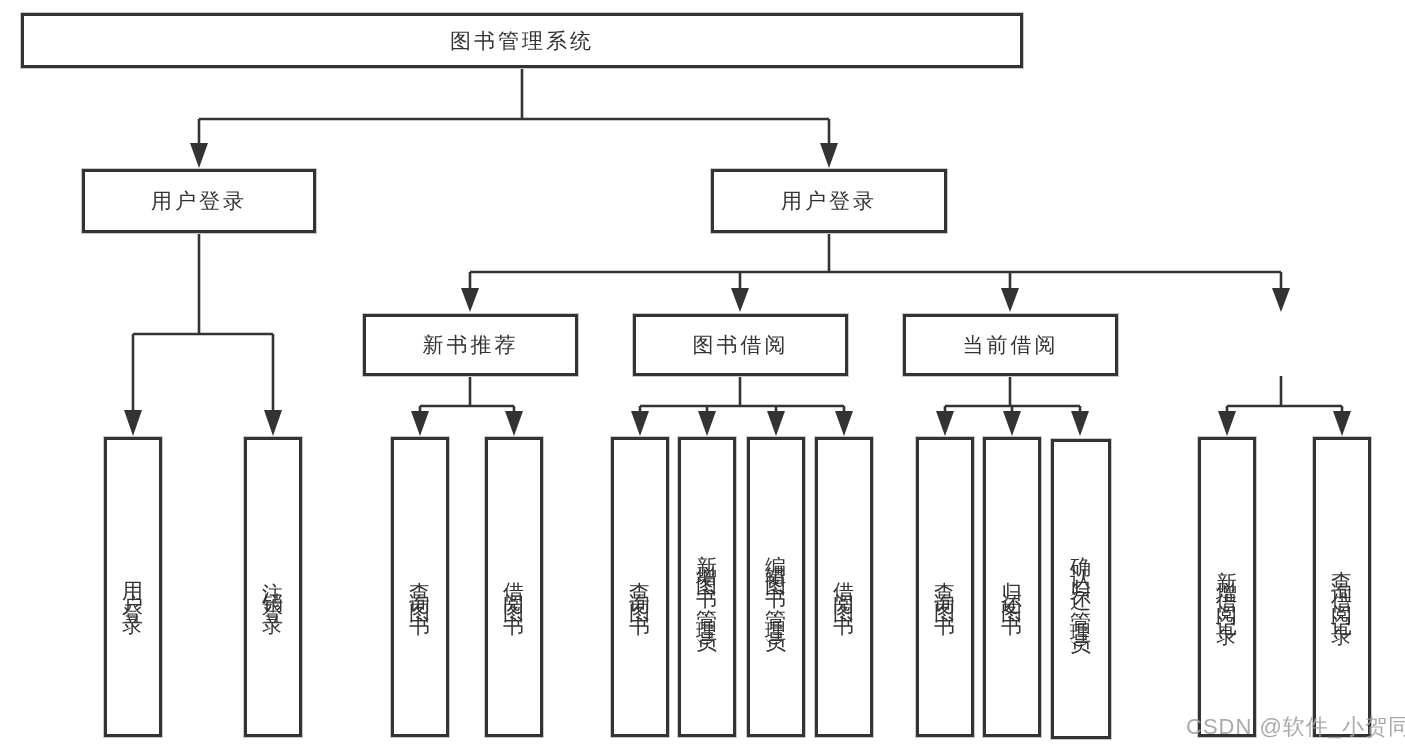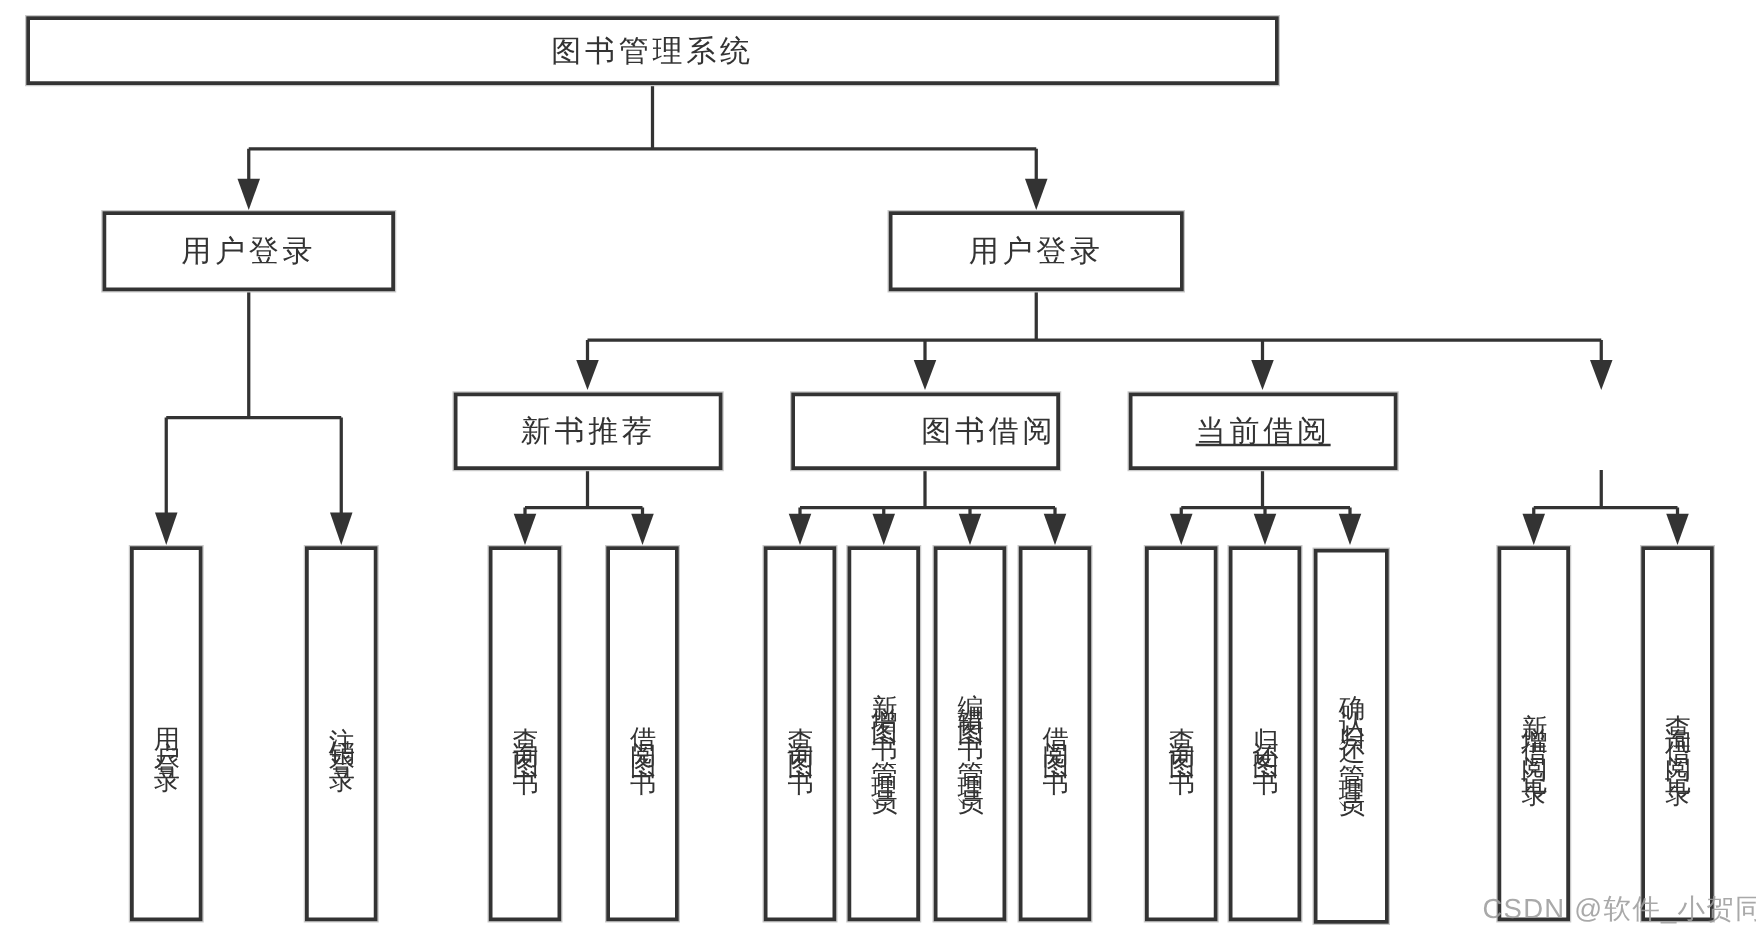--- a/index.html
+++ b/index.html
@@ -22,21 +22,21 @@
   #connectors polygon.arrow { fill: currentColor; stroke: none; }
   .box {
     position: absolute;
     background: var(--box-bg, #ffffff);
     border: 3px solid var(--line, #333333);
     box-shadow: 0 0 0 1px #c9c9c9;
     display: flex;
     align-items: center;
     justify-content: center;
     box-sizing: border-box;
-    font-size: 24px;
+    font-size: 21px;
     letter-spacing: 3px;
   }
   .hbox { white-space: nowrap; }
   .vbox {
     writing-mode: vertical-rl;
     text-orientation: mixed;
     letter-spacing: 11px;
     font-size: 21px;
     line-height: 1;
   }
@@ -101,24 +101,24 @@
   <div class="box hbox" style="left:82px; top:169px; width:234px; height:64px;">
     <span>用户登录</span>
   </div>
   <div class="box hbox" style="left:711px; top:169px; width:236px; height:64px;">
     <span>用户登录</span>
   </div>
 
   <div class="box hbox" style="left:363px; top:314px; width:215px; height:62px;">
     <span>新书推荐</span>
   </div>
-  <div class="box hbox" style="left:633px; top:314px; width:215px; height:62px;justify-content:flex-end;">
+  <div class="box hbox" style="left:633px; top:314px; width:215px; height:62px;">
     <span>图书借阅</span>
   </div>
-  <div class="box hbox" style="left:903px; top:314px; width:215px; height:62px;text-decoration:underline;">
+  <div class="box hbox" style="left:903px; top:314px; width:215px; height:62px;">
     <span>当前借阅</span>
   </div>
 
   <div class="box vbox" style="left:104px; top:437px; width:58px; height:300px;">
     <span>用户登录</span>
   </div>
   <div class="box vbox" style="left:244px; top:437px; width:58px; height:300px;">
     <span>注销登录</span>
   </div>
 

